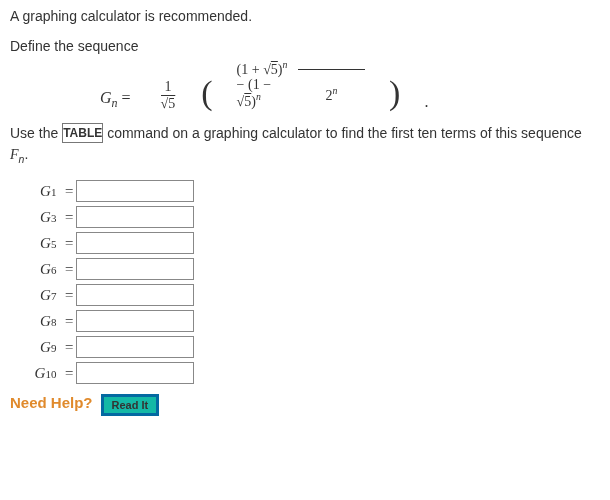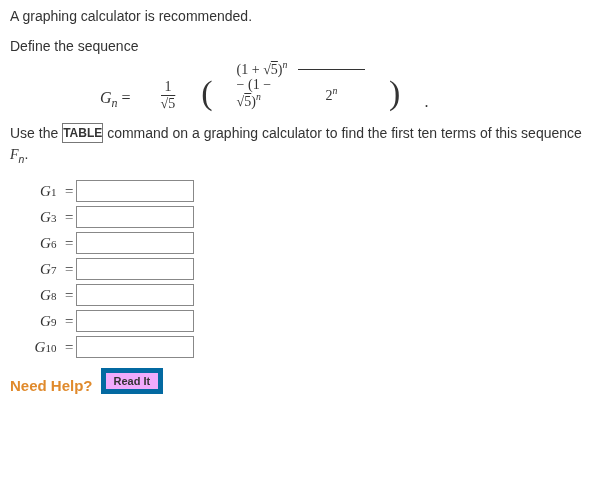--- a/index.html
+++ b/index.html
@@ -76,31 +76,31 @@
   .term-input {
     width: 110px;
     height: 18px;
     border: 1px solid #888;
     padding: 1px 3px;
     font-size: 13px;
   }
   .need-help {
     margin-top: 10px;
     display: flex;
-    align-items: flex-end;
+    align-items: flex-start;
     gap: 8px;
   }
   .need-help-text {
     color: #e08a2c;
     font-weight: bold;
     font-size: 15px;
   }
   .read-it {
-    border: 5px solid #0369a1;
-    background: #f0abfc;
+    border: 3px solid #0369a1;
+    background: #14b8a6;
     padding: 2px 8px;
     font-size: 11px;
     font-weight: bold;
     color: #333;
     cursor: pointer;
   }
   .fvar { font-style: italic; font-family: "Times New Roman", Times, serif; }
 </style>
 </head>
 <body>
@@ -138,20 +138,24 @@
 <div class="terms" id="terms-container">
     <div class="term-row">
       <div class="term-label"><span>G</span><span class="sub">1</span>&nbsp; =</div>
       <input type="text" class="term-input" style="">
     </div>
     <div class="term-row">
       <div class="term-label"><span>G</span><span class="sub">3</span>&nbsp; =</div>
       <input type="text" class="term-input" style="">
     </div>
     <div class="term-row">
+      <div class="term-label"><span>G</span><span class="sub">5</span>&nbsp; =</div>
+      <input type="text" class="term-input" style="">
+    </div>
+    <div class="term-row">
       <div class="term-label"><span>G</span><span class="sub">6</span>&nbsp; =</div>
       <input type="text" class="term-input" style="">
     </div>
     <div class="term-row">
       <div class="term-label"><span>G</span><span class="sub">7</span>&nbsp; =</div>
       <input type="text" class="term-input" style="">
     </div>
     <div class="term-row">
       <div class="term-label"><span>G</span><span class="sub">8</span>&nbsp; =</div>
       <input type="text" class="term-input" style="">

